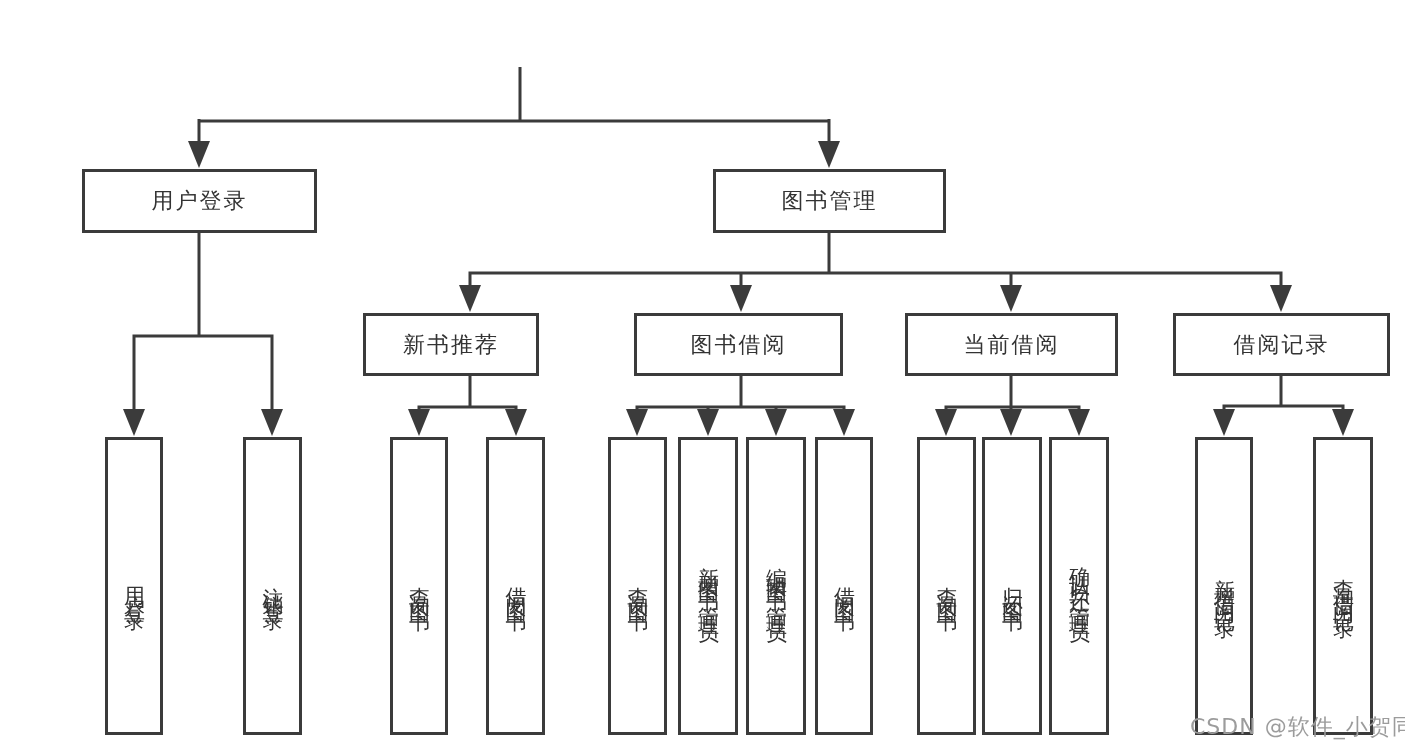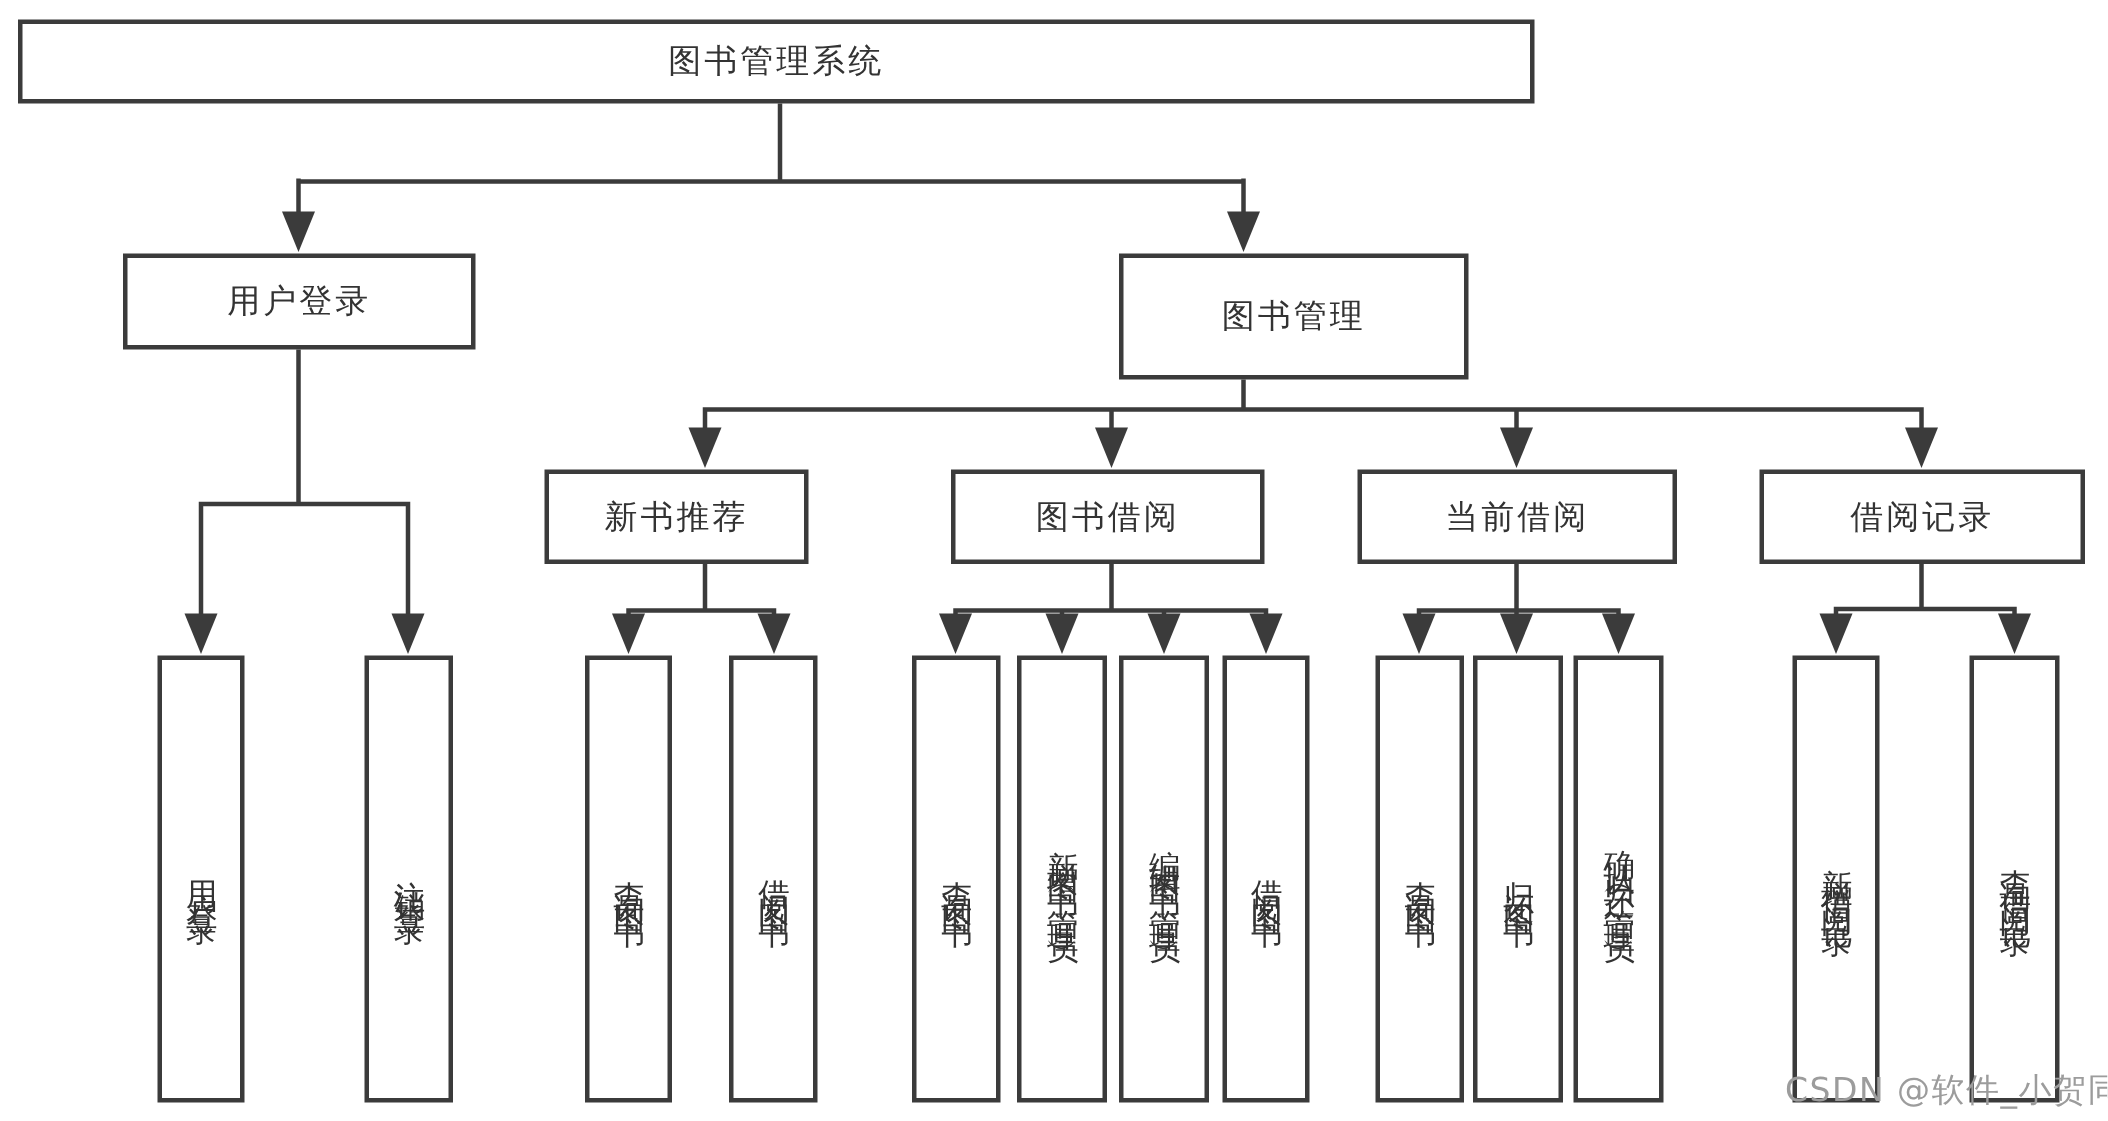--- a/index.html
+++ b/index.html
@@ -93,24 +93,23 @@
       <polygon points="765,409 787,409 776,436"></polygon>
       <polygon points="833,409 855,409 844,436"></polygon>
       <polygon points="935,409 957,409 946,436"></polygon>
       <polygon points="1000,409 1022,409 1011,436"></polygon>
       <polygon points="1068,409 1090,409 1079,436"></polygon>
       <polygon points="1213,409 1235,409 1224,436"></polygon>
       <polygon points="1332,409 1354,409 1343,436"></polygon>
     </g>
   </svg>
 
-  <div class="box" style="left:12px; top:13px; width:1011px; height:56px;">图书管理系统</div>
 
   <div class="box" style="left:82px; top:169px; width:235px; height:64px;">用户登录</div>
-  <div class="box" style="left:713px; top:169px; width:233px; height:84px;margin-left:33px;">图书管理</div>
+  <div class="box" style="left:713px; top:169px; width:233px; height:64px;">图书管理</div>
 
   <div class="box" style="left:363px; top:313px; width:176px; height:63px;">新书推荐</div>
   <div class="box" style="left:634px; top:313px; width:209px; height:63px;">图书借阅</div>
   <div class="box" style="left:905px; top:313px; width:213px; height:63px;">当前借阅</div>
   <div class="box" style="left:1173px; top:313px; width:217px; height:63px;">借阅记录</div>
 
   <div class="leaf" style="left:105px; width:58px;">用户登录</div>
   <div class="leaf" style="left:243px; width:59px;">注销登录</div>
 
   <div class="leaf" style="left:390px; width:58px;">查询图书</div>

